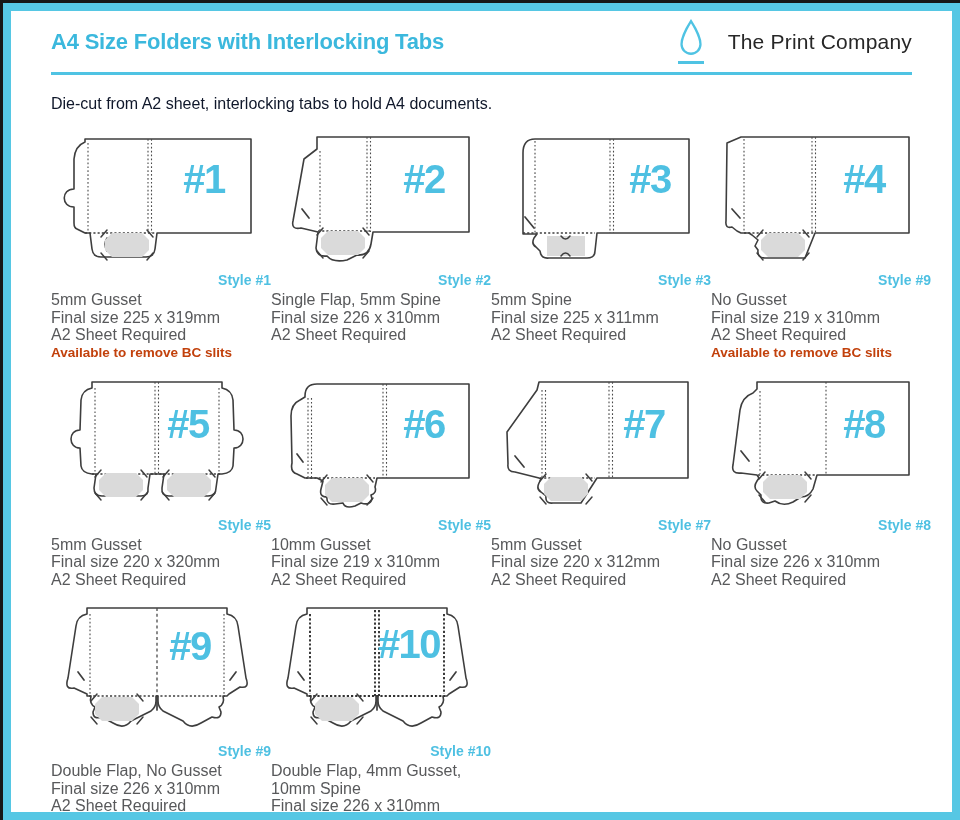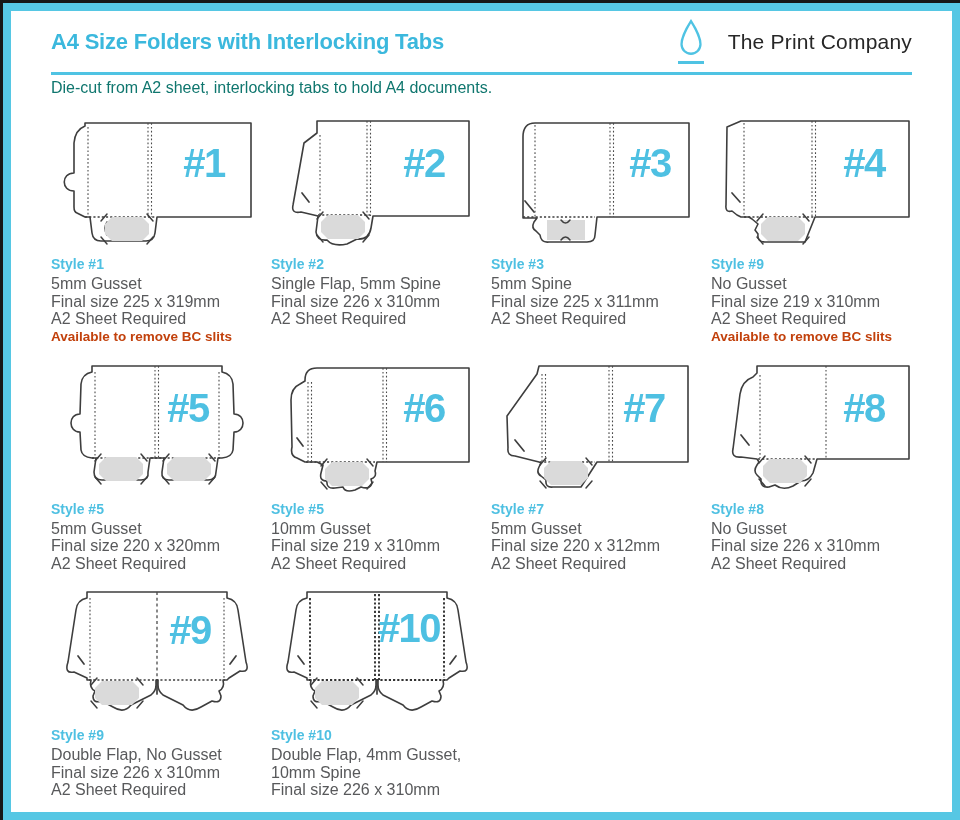--- a/index.html
+++ b/index.html
@@ -6,31 +6,31 @@
   .window{width:960px;height:820px;box-sizing:border-box;border-top:3px solid #161616;border-left:3px solid #161616;}
   .page{width:100%;height:100%;box-sizing:border-box;border:8px solid #56c7e4;background:#fff;overflow:hidden;
         font-family:"Liberation Sans","DejaVu Sans",sans-serif;}
   .header{display:flex;justify-content:space-between;align-items:flex-start;padding:8px 40px 0 40px;}
   .title{color:#3bb8dd;font-size:22px;font-weight:800;letter-spacing:-0.2px;margin-top:10px;}
   .brand{display:flex;align-items:center;gap:24px;}
   .drop-wrap{display:flex;flex-direction:column;align-items:center;}
   .drop-underline{width:26px;height:3px;background:#4fc3e3;margin-top:2px;}
   .brand-name{font-size:21px;color:#272727;letter-spacing:0.2px;}
   .rule{height:3px;background:#4fc3e3;margin:8px 40px 0 40px;}
-  .subtitle{margin:4px 40px 0 40px;font-size:16px;color:#0f766e;}
+  .subtitle{margin:20px 40px 0 40px;font-size:16px;color:#0f172a;}
   .grid{display:grid;grid-template-columns:repeat(4,220px);row-gap:12px;padding:16px 40px 0 40px;}
   .cell{width:220px;}
   .diag{position:relative;width:220px;height:135px;}
   .num{position:absolute;top:28px;left:118px;width:70px;text-align:center;
        font-size:40px;font-weight:800;color:#4ec0e2;letter-spacing:-1.5px;}
   .c3 .num{left:124px;}
   .c5 .num{left:102px;}
   .c9 .num{left:104px;top:24px;}
   .c10 .num{left:92px;top:22px;width:92px;}
-  .label{color:#4ec0e2;font-weight:700;font-size:14px;margin:8px 0 2px 0;line-height:17px;}
+  .label{color:#4ec0e2;font-weight:700;font-size:14px;margin:8px 0 2px 0;line-height:17px;text-align:right;}
   .spec{color:#58595b;font-size:16px;line-height:17.5px;}
   .note{color:#c2410c;font-size:13.5px;font-weight:700;line-height:18px;}
   
   .d .cut{fill:#fff;stroke:#3e3e3e;stroke-width:1.6;stroke-linejoin:round;stroke-linecap:round;}
   .d .fv{fill:none;stroke:#4a4a4a;stroke-width:1.1;stroke-dasharray:1.7 2.2;}
   .d .fc{fill:none;stroke:#4a4a4a;stroke-width:1.3;stroke-dasharray:3 2.8;}
   .d .fh{fill:none;stroke:#3e3e3e;stroke-width:1.6;stroke-dasharray:2.1 2.1;}
   .d .fhv{fill:none;stroke:#323232;stroke-width:1.9;stroke-dasharray:2.2 2;}
   .d .sl{fill:none;stroke:#3e3e3e;stroke-width:1.7;stroke-linecap:round;}
   .d .tm{fill:none;stroke:#3e3e3e;stroke-width:1.5;stroke-linecap:round;}

